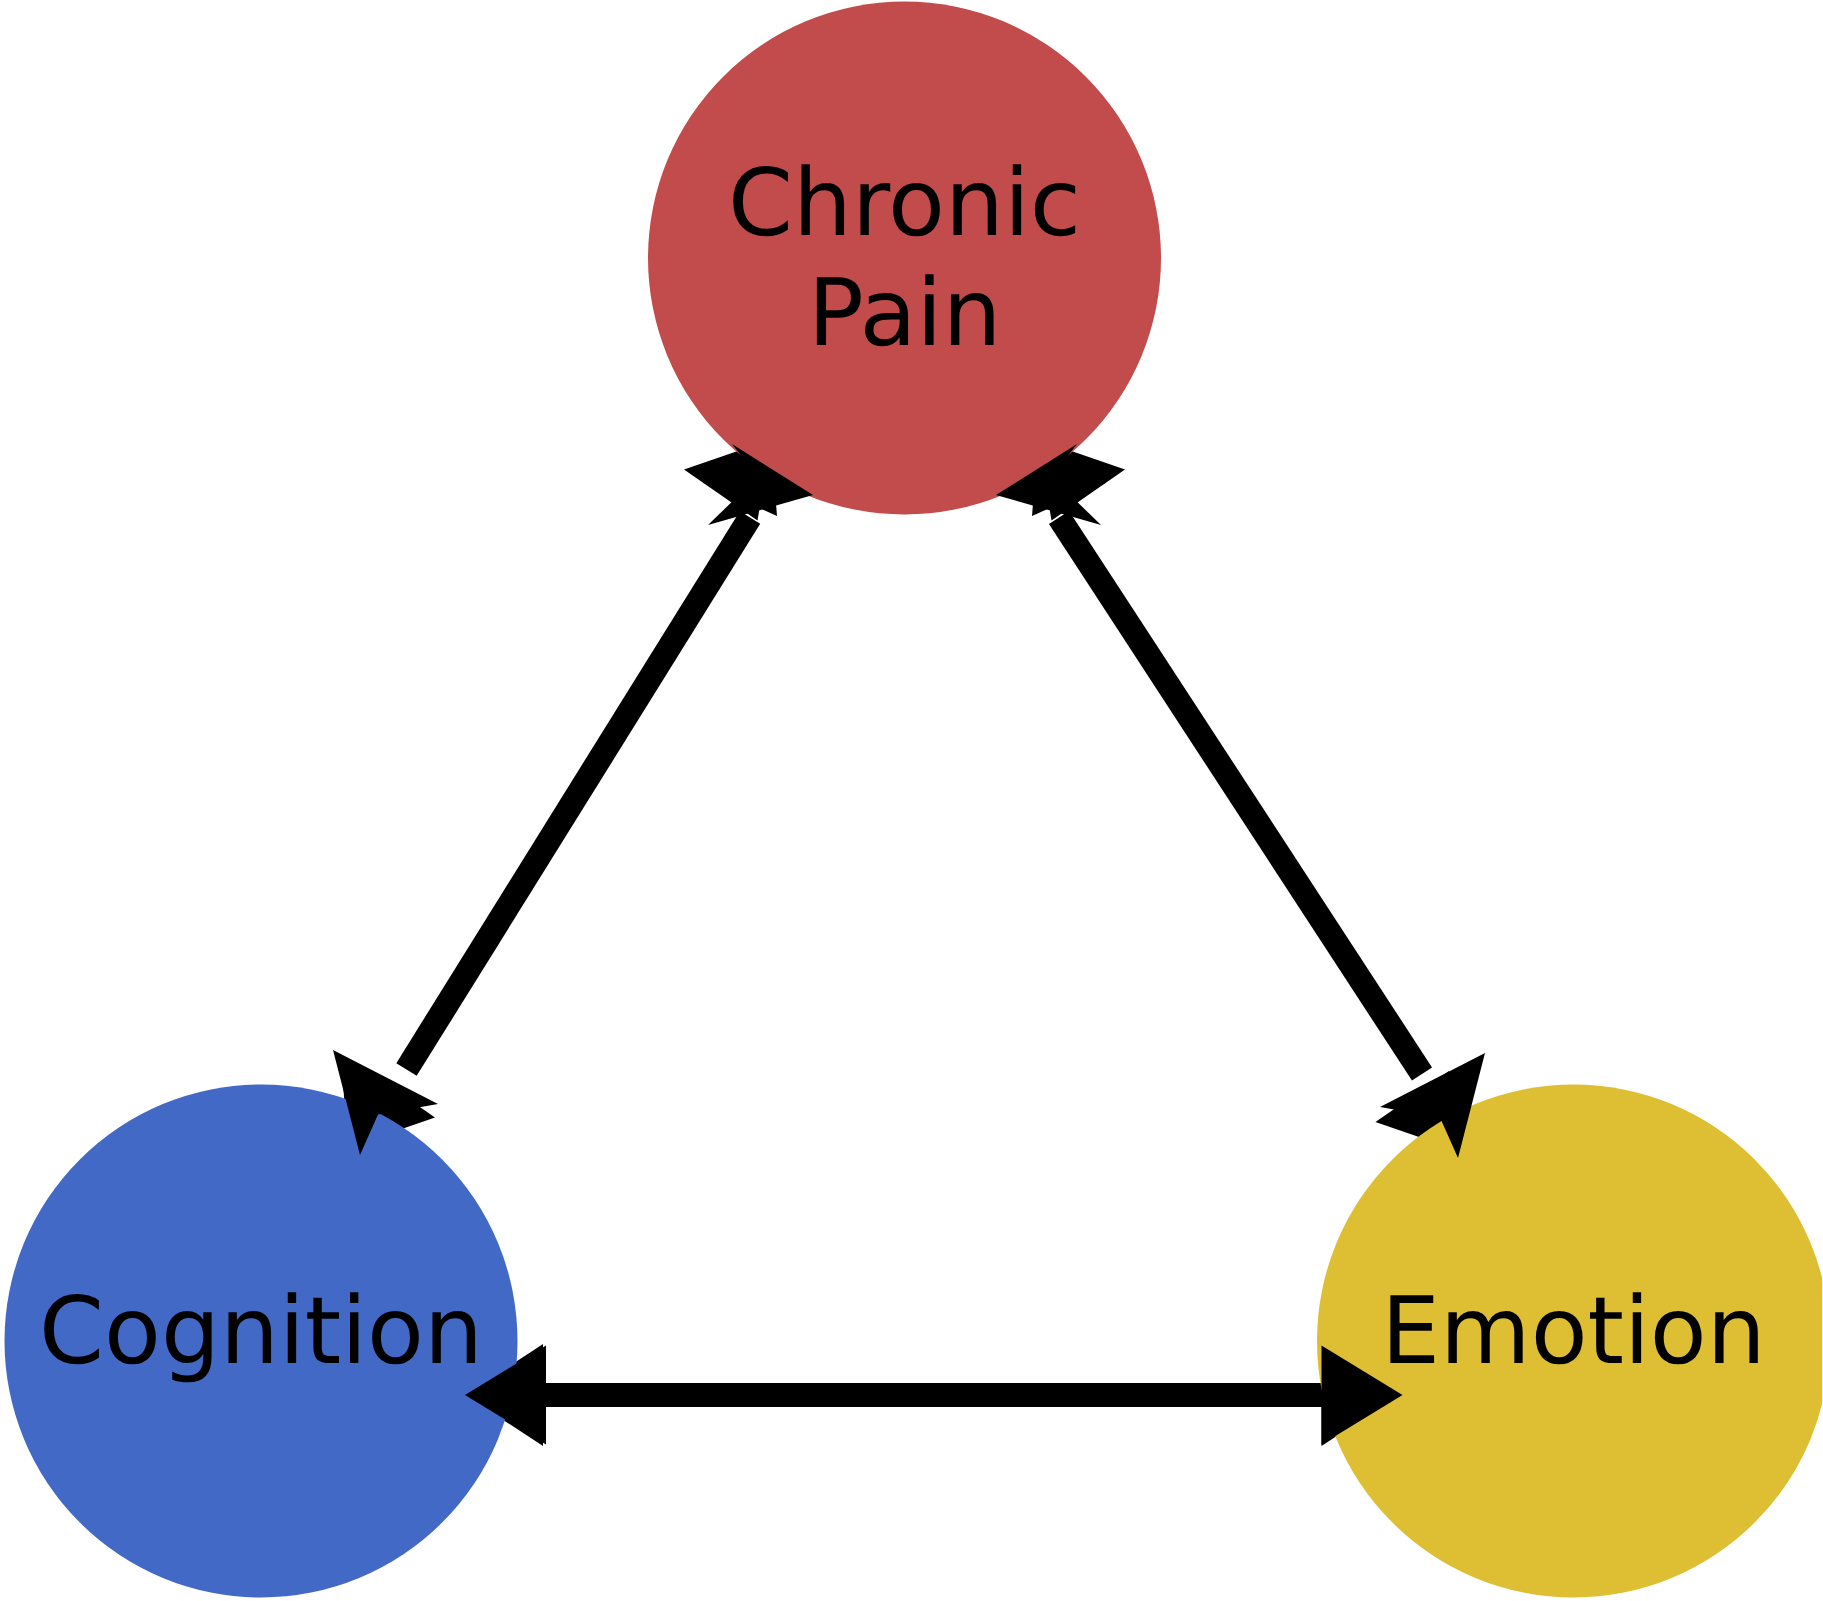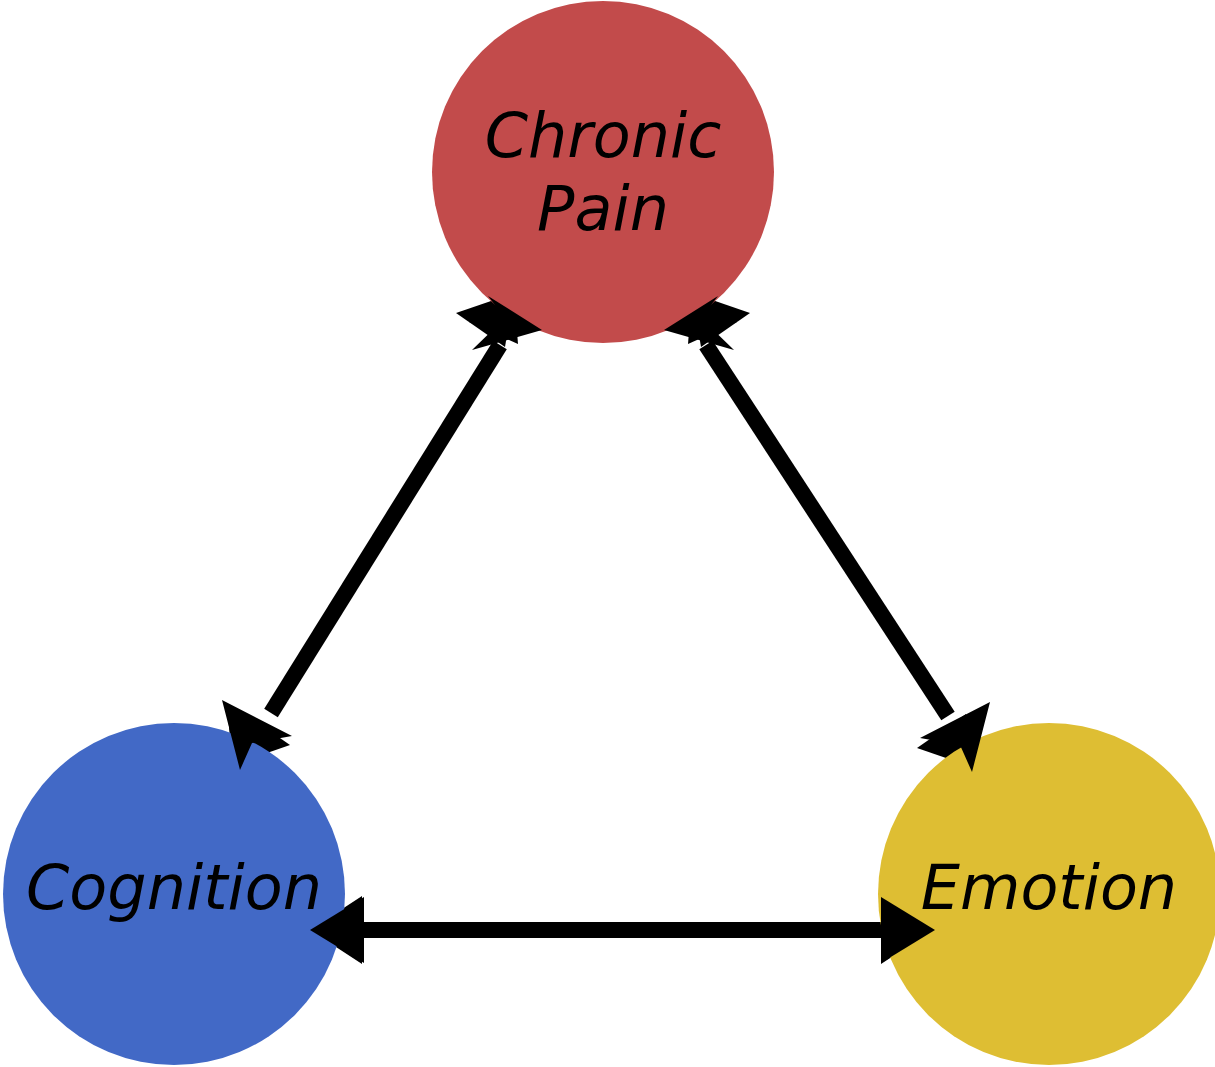--- a/index.html
+++ b/index.html
@@ -11,21 +11,20 @@
     width: 1215px;
     height: 1067px;
     overflow: hidden;
     font-family: "DejaVu Sans", "Liberation Sans", sans-serif;
   }
   #diagram-root {
     position: relative;
     width: 1215px;
     height: 1067px;
     background: #ffffff;
-    font-style: italic;
   }
   #diagram-svg {
     display: block;
     width: 1215px;
     height: 1067px;
   }
   .node-label {
     font-family: "DejaVu Sans", "Liberation Sans", sans-serif;
     font-size: 62px;
     font-weight: 400;

